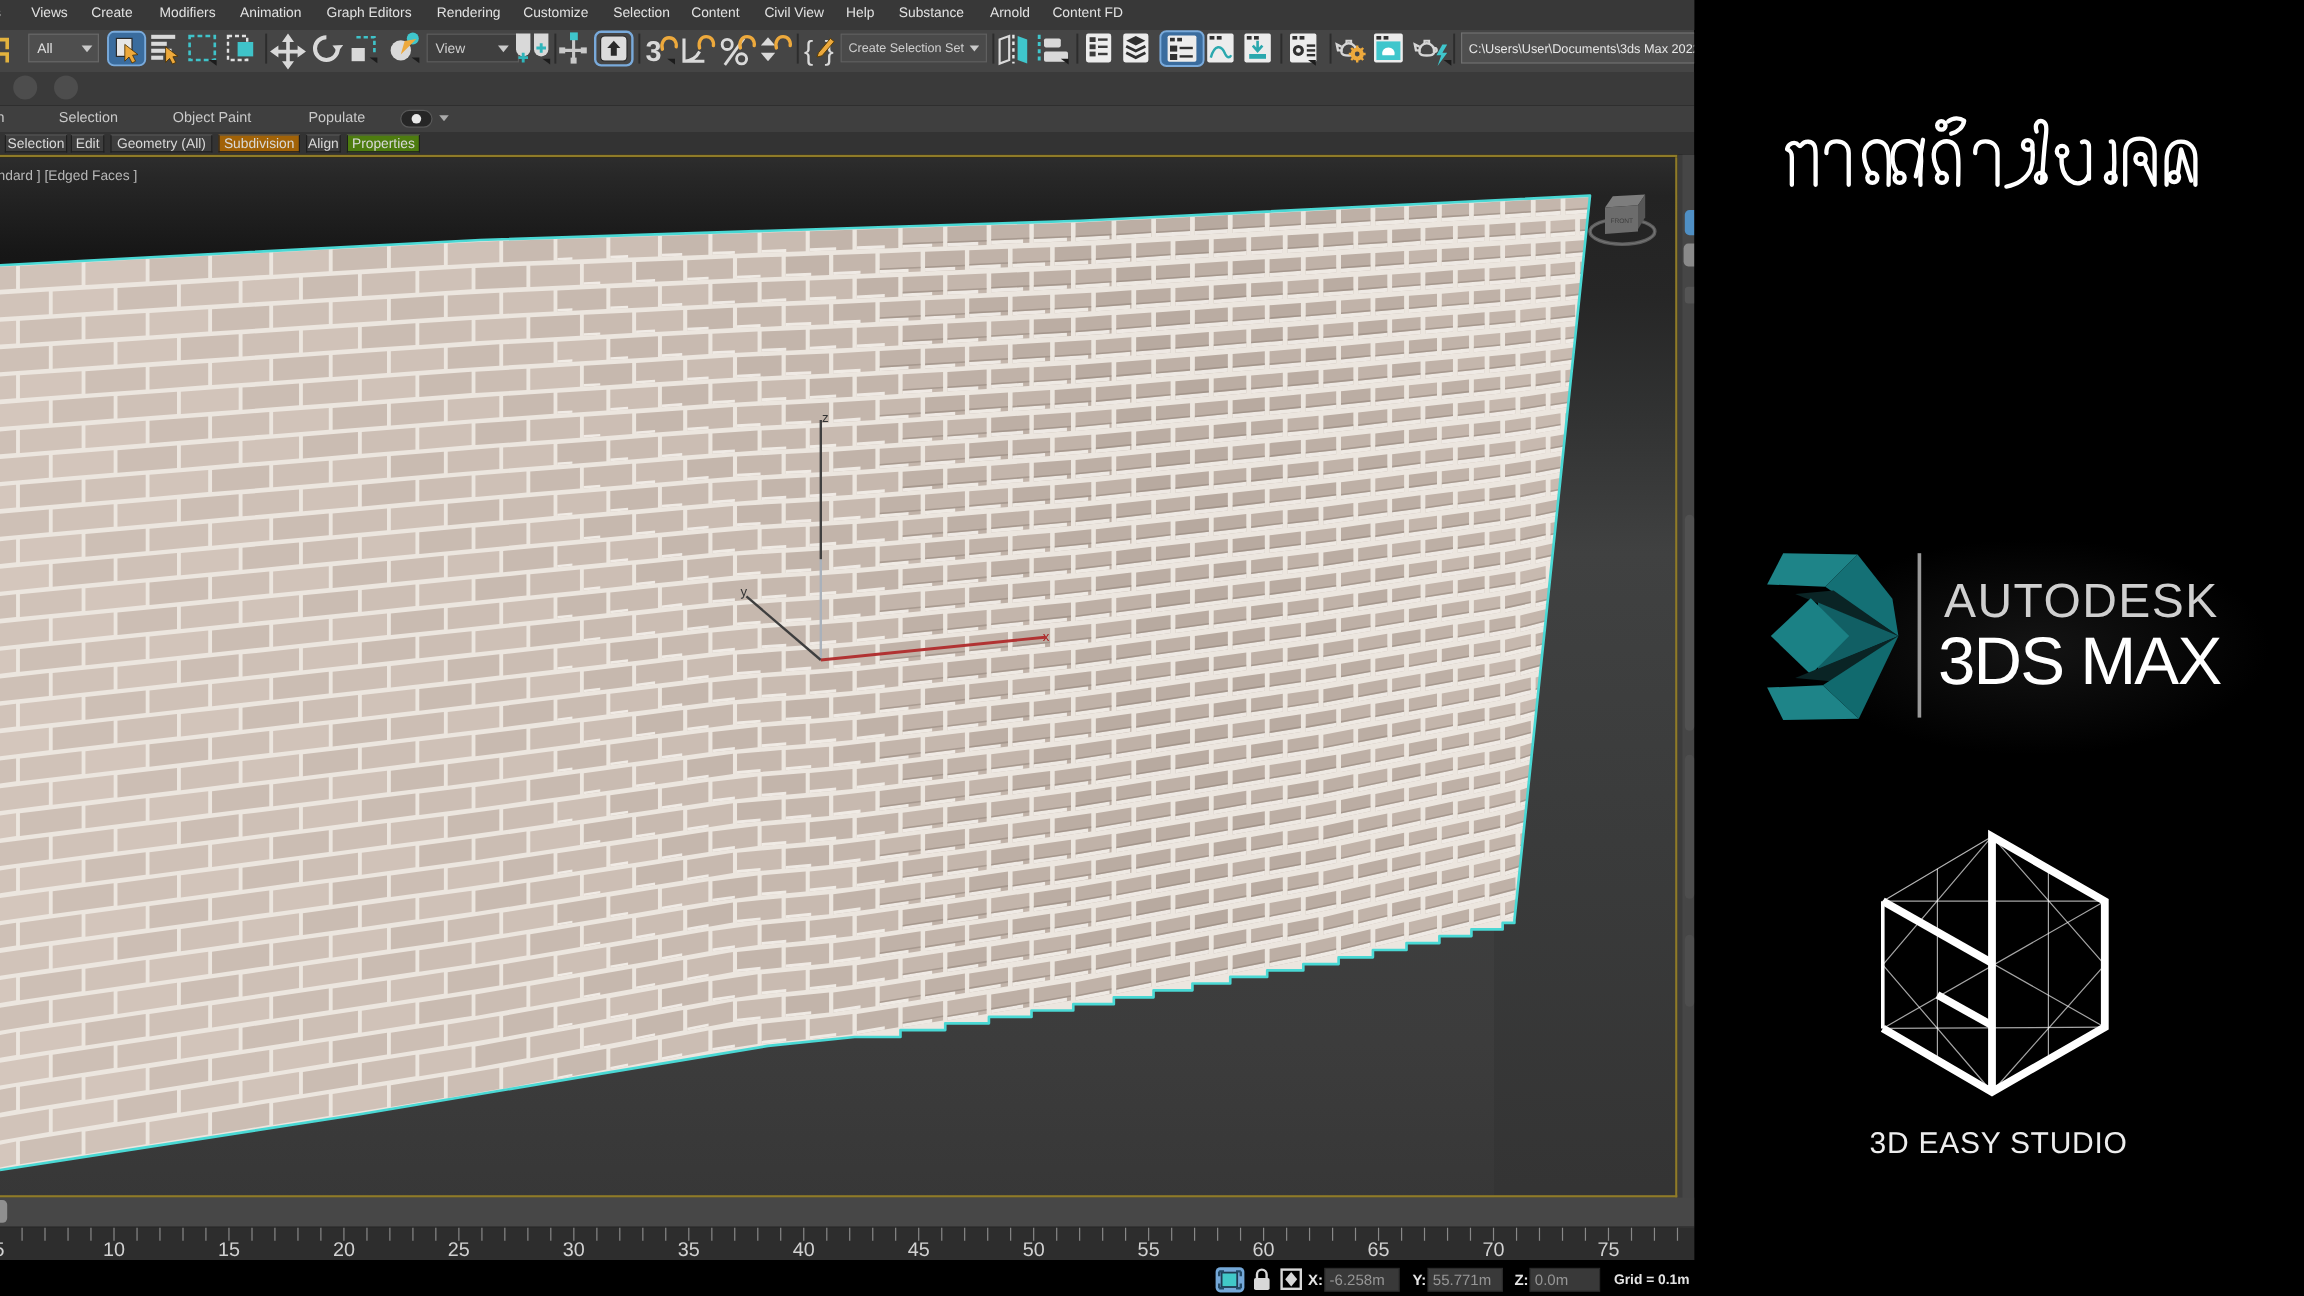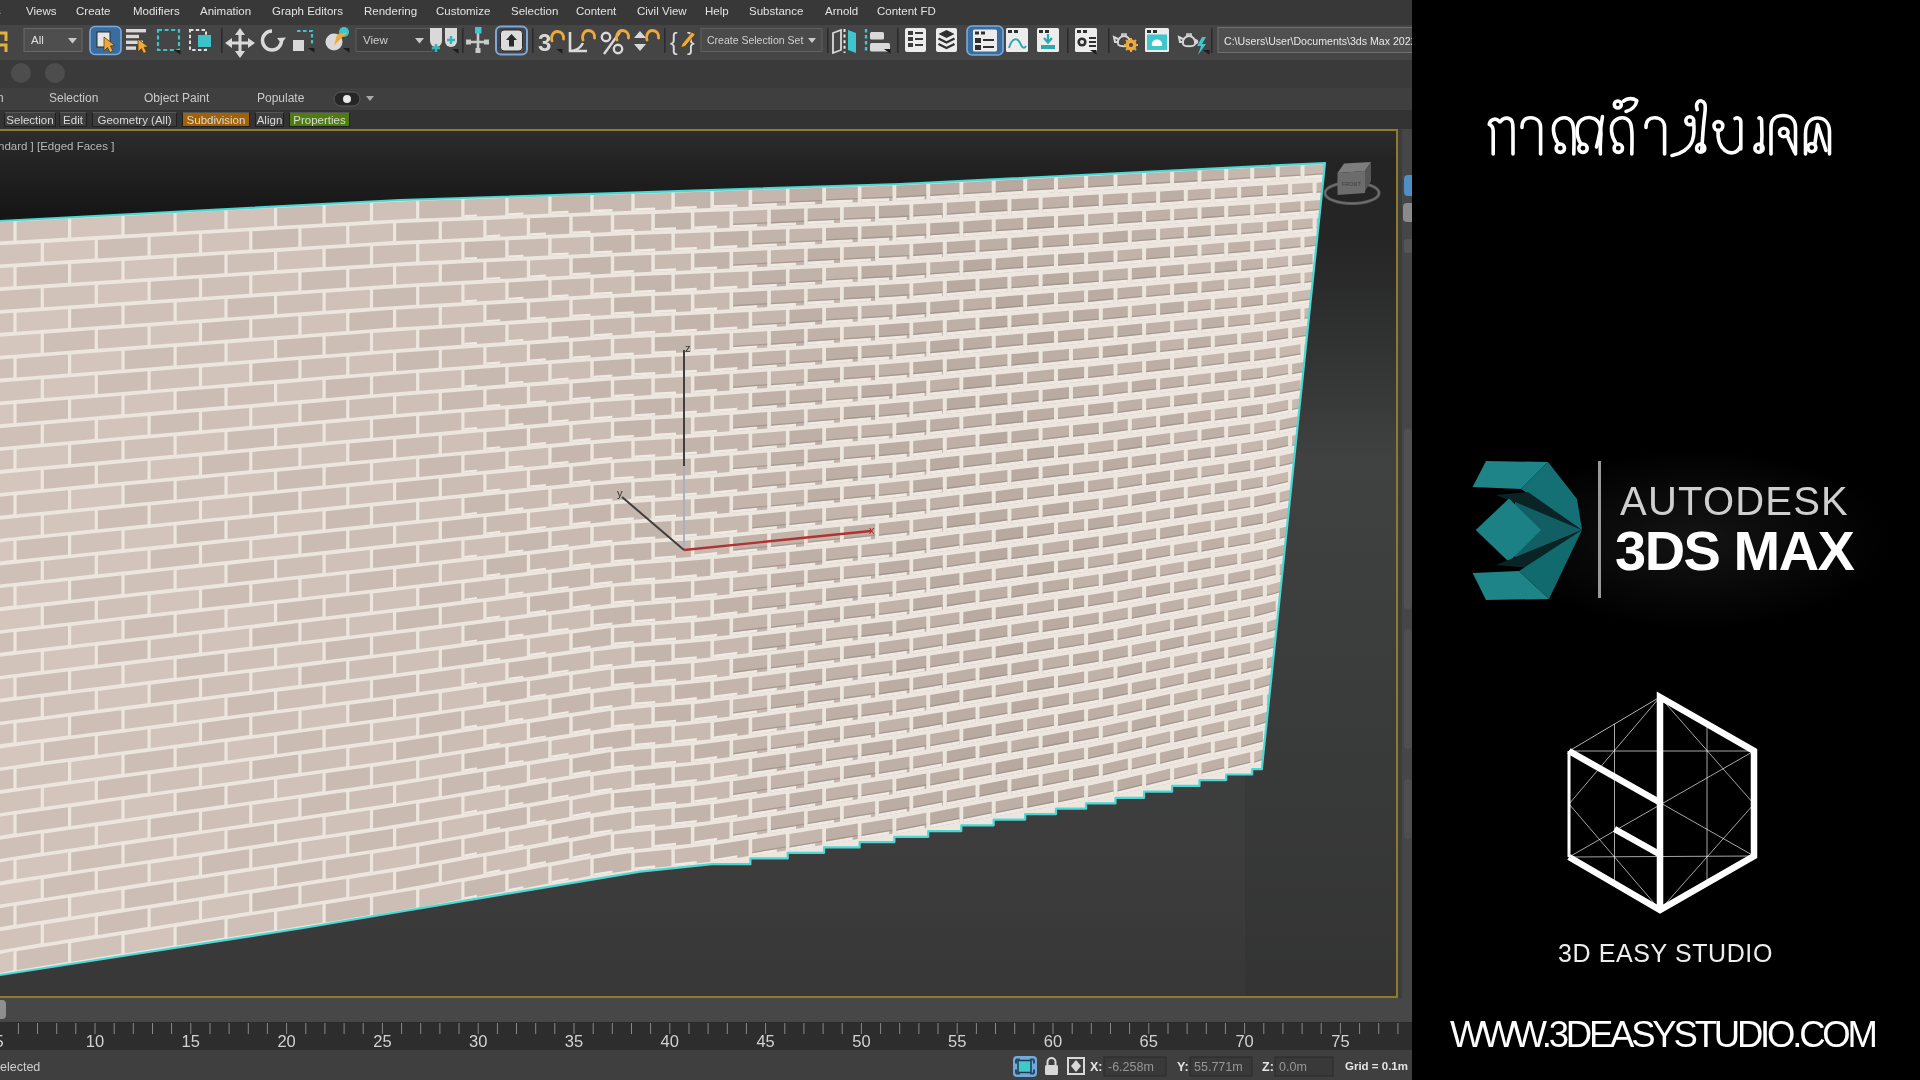--- a/index.html
+++ b/index.html
@@ -325,23 +325,20 @@
       <text x="574.0" y="24" font-size="16.5" fill="#d2d2d2" text-anchor="middle">35</text>
       <text x="669.8" y="24" font-size="16.5" fill="#d2d2d2" text-anchor="middle">40</text>
       <text x="765.6" y="24" font-size="16.5" fill="#d2d2d2" text-anchor="middle">45</text>
       <text x="861.4" y="24" font-size="16.5" fill="#d2d2d2" text-anchor="middle">50</text>
       <text x="957.2" y="24" font-size="16.5" fill="#d2d2d2" text-anchor="middle">55</text>
       <text x="1053.0" y="24" font-size="16.5" fill="#d2d2d2" text-anchor="middle">60</text>
       <text x="1148.8" y="24" font-size="16.5" fill="#d2d2d2" text-anchor="middle">65</text>
       <text x="1244.6" y="24" font-size="16.5" fill="#d2d2d2" text-anchor="middle">70</text>
       <text x="1340.4" y="24" font-size="16.5" fill="#d2d2d2" text-anchor="middle">75</text>
     </svg>
-<div style="position:absolute;left:0;top:1050px;width:1412px;height:30px;background:#3f3f3f;color:#cfcfcf;font-size:12.5px">
-<span style="position:absolute;left:0;top:10px">elected</span>
-</div>
 <svg xmlns="http://www.w3.org/2000/svg" width="1412" height="30" viewBox="0 0 1412 30" style="position:absolute;left:0;top:1050px" font-family="Liberation Sans, sans-serif">
       <rect x="1013" y="6" width="24" height="21" rx="4" fill="#74a8d8"></rect>
       <rect x="1018" y="10.5" width="13" height="12" fill="#41c8c8" stroke="#1e3a52" stroke-width="1.5"></rect>
       <g stroke="#234a68" stroke-width="2" fill="none">
         <path d="M1016,9.5 l4,0 M1016,9.5 l0,4 M1034,9.5 l-4,0 M1034,9.5 l0,4 M1016,23.5 l4,0 M1016,23.5 l0,-4 M1034,23.5 l-4,0 M1034,23.5 l0,-4"></path>
       </g>
       <rect x="1045" y="15" width="13" height="10" rx="1.5" fill="#d8d8d8"></rect>
       <path d="M1047.5,15 v-3 a4,4 0 0 1 8,0 v3" fill="none" stroke="#d8d8d8" stroke-width="2"></path>
       <rect x="1068" y="8" width="16" height="16" fill="none" stroke="#d8d8d8" stroke-width="2"></rect>
       <path d="M1076,10 l5,6 l-5,6 l-5,-6 z" fill="#d8d8d8"></path>
@@ -392,32 +389,31 @@
 <polygon points="1548,462 1577,499 1582,530 1521,489" fill="#147075"></polygon>
 <polygon points="1496,495 1582,530 1528,492" fill="#0a2425"></polygon>
 <polygon points="1515,502 1582,530 1515,558" fill="#115f64"></polygon>
 <polygon points="1475.7,530 1509,498.5 1541,530 1509,562" fill="#1b8185"></polygon>
 <polygon points="1496,565 1582,530 1528,568" fill="#0a2425"></polygon>
 <polygon points="1472.6,573 1519,571 1549,599 1486,600" fill="#1e8488"></polygon>
 <polygon points="1519,571 1582,530 1549,599" fill="#116a6e"></polygon>
 </svg>
 <div style="position:absolute;left:1598px;top:461px;width:2.5px;height:137px;background:#999"></div>
 <div style="position:absolute;left:1620px;top:481px;font-size:40px;letter-spacing:1.2px;color:#cfcfcf;line-height:40px">AUTODESK</div>
-<div style="position:absolute;left:1615px;top:523px;font-size:56px;font-weight:bold;letter-spacing:-1.5px;color:#fff;line-height:56px">3DS MAX</div>
+<div style="position:absolute;left:1615px;top:523px;font-size:56px;font-weight:normal;letter-spacing:-1.5px;color:#fff;line-height:56px">3DS MAX</div>
 <svg xmlns="http://www.w3.org/2000/svg" width="210" height="240" viewBox="1555 686 210 240" style="position:absolute;left:1555px;top:686px" stroke-linecap="butt">
       <line x1="1569" y1="751" x2="1660" y2="697" stroke="#ffffff" stroke-width="1.0" opacity="0.7"></line>
       <line x1="1569" y1="751" x2="1754" y2="751" stroke="#ffffff" stroke-width="1.0" opacity="0.65"></line>
       <line x1="1569" y1="857" x2="1754" y2="856" stroke="#ffffff" stroke-width="1.0" opacity="0.65"></line>
       <line x1="1569" y1="751" x2="1754" y2="856" stroke="#ffffff" stroke-width="1.0" opacity="0.65"></line>
       <line x1="1569" y1="857" x2="1754" y2="751" stroke="#ffffff" stroke-width="1.0" opacity="0.65"></line>
       <line x1="1660" y1="697" x2="1569" y2="804" stroke="#ffffff" stroke-width="1.0" opacity="0.65"></line>
       <line x1="1660" y1="697" x2="1754" y2="804" stroke="#ffffff" stroke-width="1.0" opacity="0.65"></line>
       <line x1="1660" y1="910" x2="1569" y2="804" stroke="#ffffff" stroke-width="1.0" opacity="0.65"></line>
       <line x1="1660" y1="910" x2="1754" y2="804" stroke="#ffffff" stroke-width="1.0" opacity="0.65"></line>
       <line x1="1614.5" y1="724" x2="1614.5" y2="883.5" stroke="#ffffff" stroke-width="1.0" opacity="0.65"></line>
       <line x1="1707" y1="724" x2="1707" y2="883.5" stroke="#ffffff" stroke-width="1.0" opacity="0.65"></line>
       <line x1="1569" y1="751" x2="1569" y2="857" stroke="#ffffff" stroke-width="3" opacity="1.0"></line>
       <path d="M1569,857 L1660,910 L1754,856 L1754,751 L1660,697 L1660,910" fill="none" stroke="#ffffff" stroke-width="6.5" stroke-linejoin="miter"></path>
       <path d="M1569,751 L1660,802.5" fill="none" stroke="#ffffff" stroke-width="6.5"></path>
       <path d="M1614.5,829 L1660,854.5" fill="none" stroke="#ffffff" stroke-width="6.5"></path>
     </svg>
 <div style="position:absolute;left:1558px;top:940px;font-size:25px;letter-spacing:0.6px;color:#ededed;line-height:26px">3D EASY STUDIO</div>
-<div style="position:absolute;left:1450px;top:1016px;font-size:36.5px;letter-spacing:-3.2px;color:#fff;line-height:38px">WWW.3DEASYSTUDIO.COM</div>
 </div>
 </body></html>

